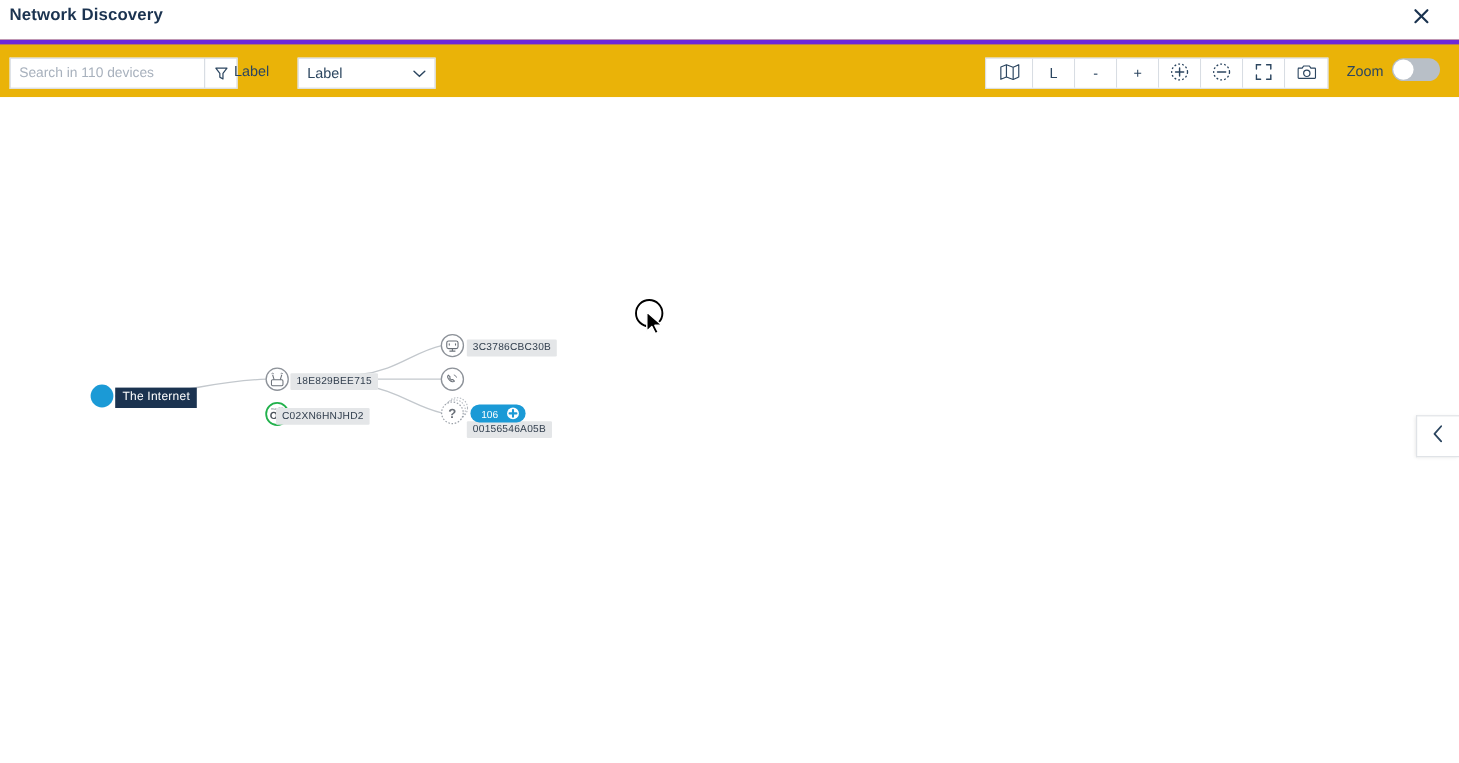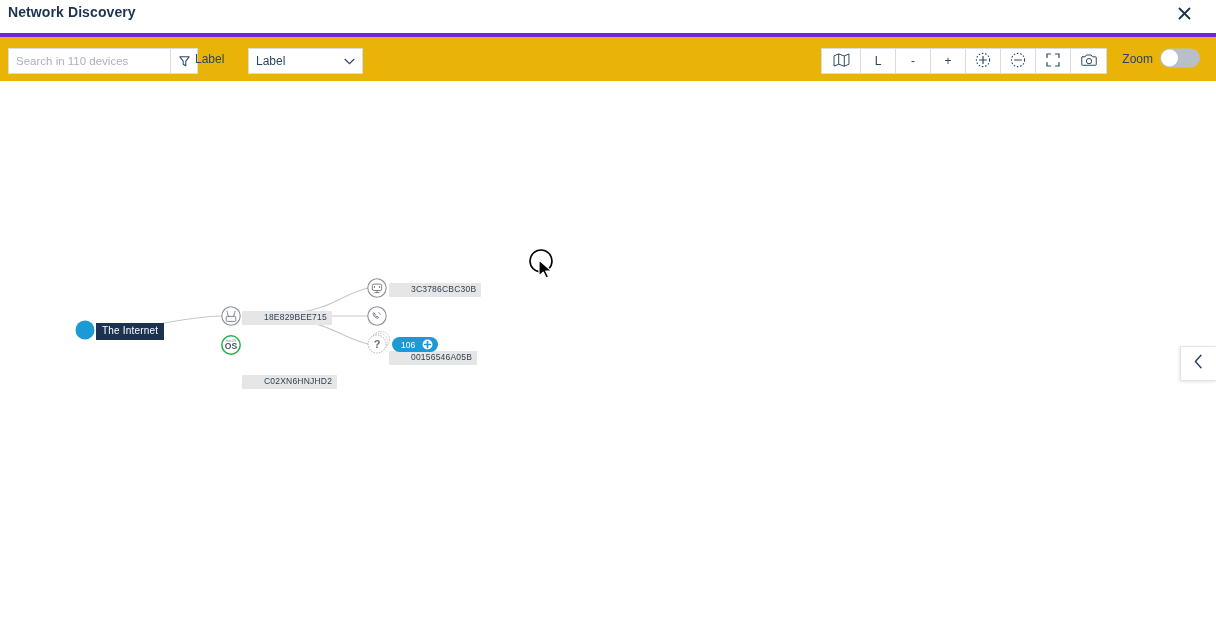--- a/index.html
+++ b/index.html
@@ -180,21 +180,21 @@
   }
   #graph-svg { position: absolute; top: 0; left: 0; }
 
   
   .chip {
     position: absolute;
     background: #e4e6e8;
     color: #33404f;
     font-size: 8.5px;
     letter-spacing: 0.2px;
-    padding: 2px 5px 3px 22px;
+    padding: 2px 5px 3px 5px;
     white-space: nowrap;
     border-radius: 1px;
     line-height: 1;
   }
   .chip-dark {
     position: absolute;
     background: #1b3350;
     color: #ffffff;
     font-size: 10px;
     letter-spacing: 0.2px;
@@ -402,21 +402,21 @@
         <circle cx="379" cy="261" r="8.8" fill="#ffffff" stroke="#b3b8bf" stroke-width="0.9" stroke-dasharray="1.2 1.3"></circle>
         <circle cx="377" cy="263" r="9.0" fill="#ffffff" stroke="#9aa0a8" stroke-width="1.0" stroke-dasharray="1.3 1.4"></circle>
         <text x="377" y="267.2" text-anchor="middle" font-family="Liberation Sans, sans-serif" font-size="11" font-weight="bold" fill="#6a7078">?</text>
       </g>
     </svg>
 
     <div class="chip-dark" style="left:96px; top:242px;">The Internet</div>
 
     <div class="chip" style="left:242px; top:230px;">18E829BEE715</div>
 
-    <div class="chip" style="left:242px; top:259px;margin-top:35px;">C02XN6HNJHD2</div>
+    <div class="chip" style="left:230px; top:259px;">C02XN6HNJHD2</div>
 
     <div class="chip" style="left:389px; top:202px;">3C3786CBC30B</div>
 
     <div class="chip" style="left:389px; top:230px;margin-top:40px;">00156546A05B</div>
 
     <div class="badge" style="left:392px; top:256px;">
       <span>106</span>
       <span class="plus-ic">
         <svg width="11" height="11" viewBox="0 0 12 12">
           <circle cx="6" cy="6" r="5.4" fill="#ffffff"></circle>

